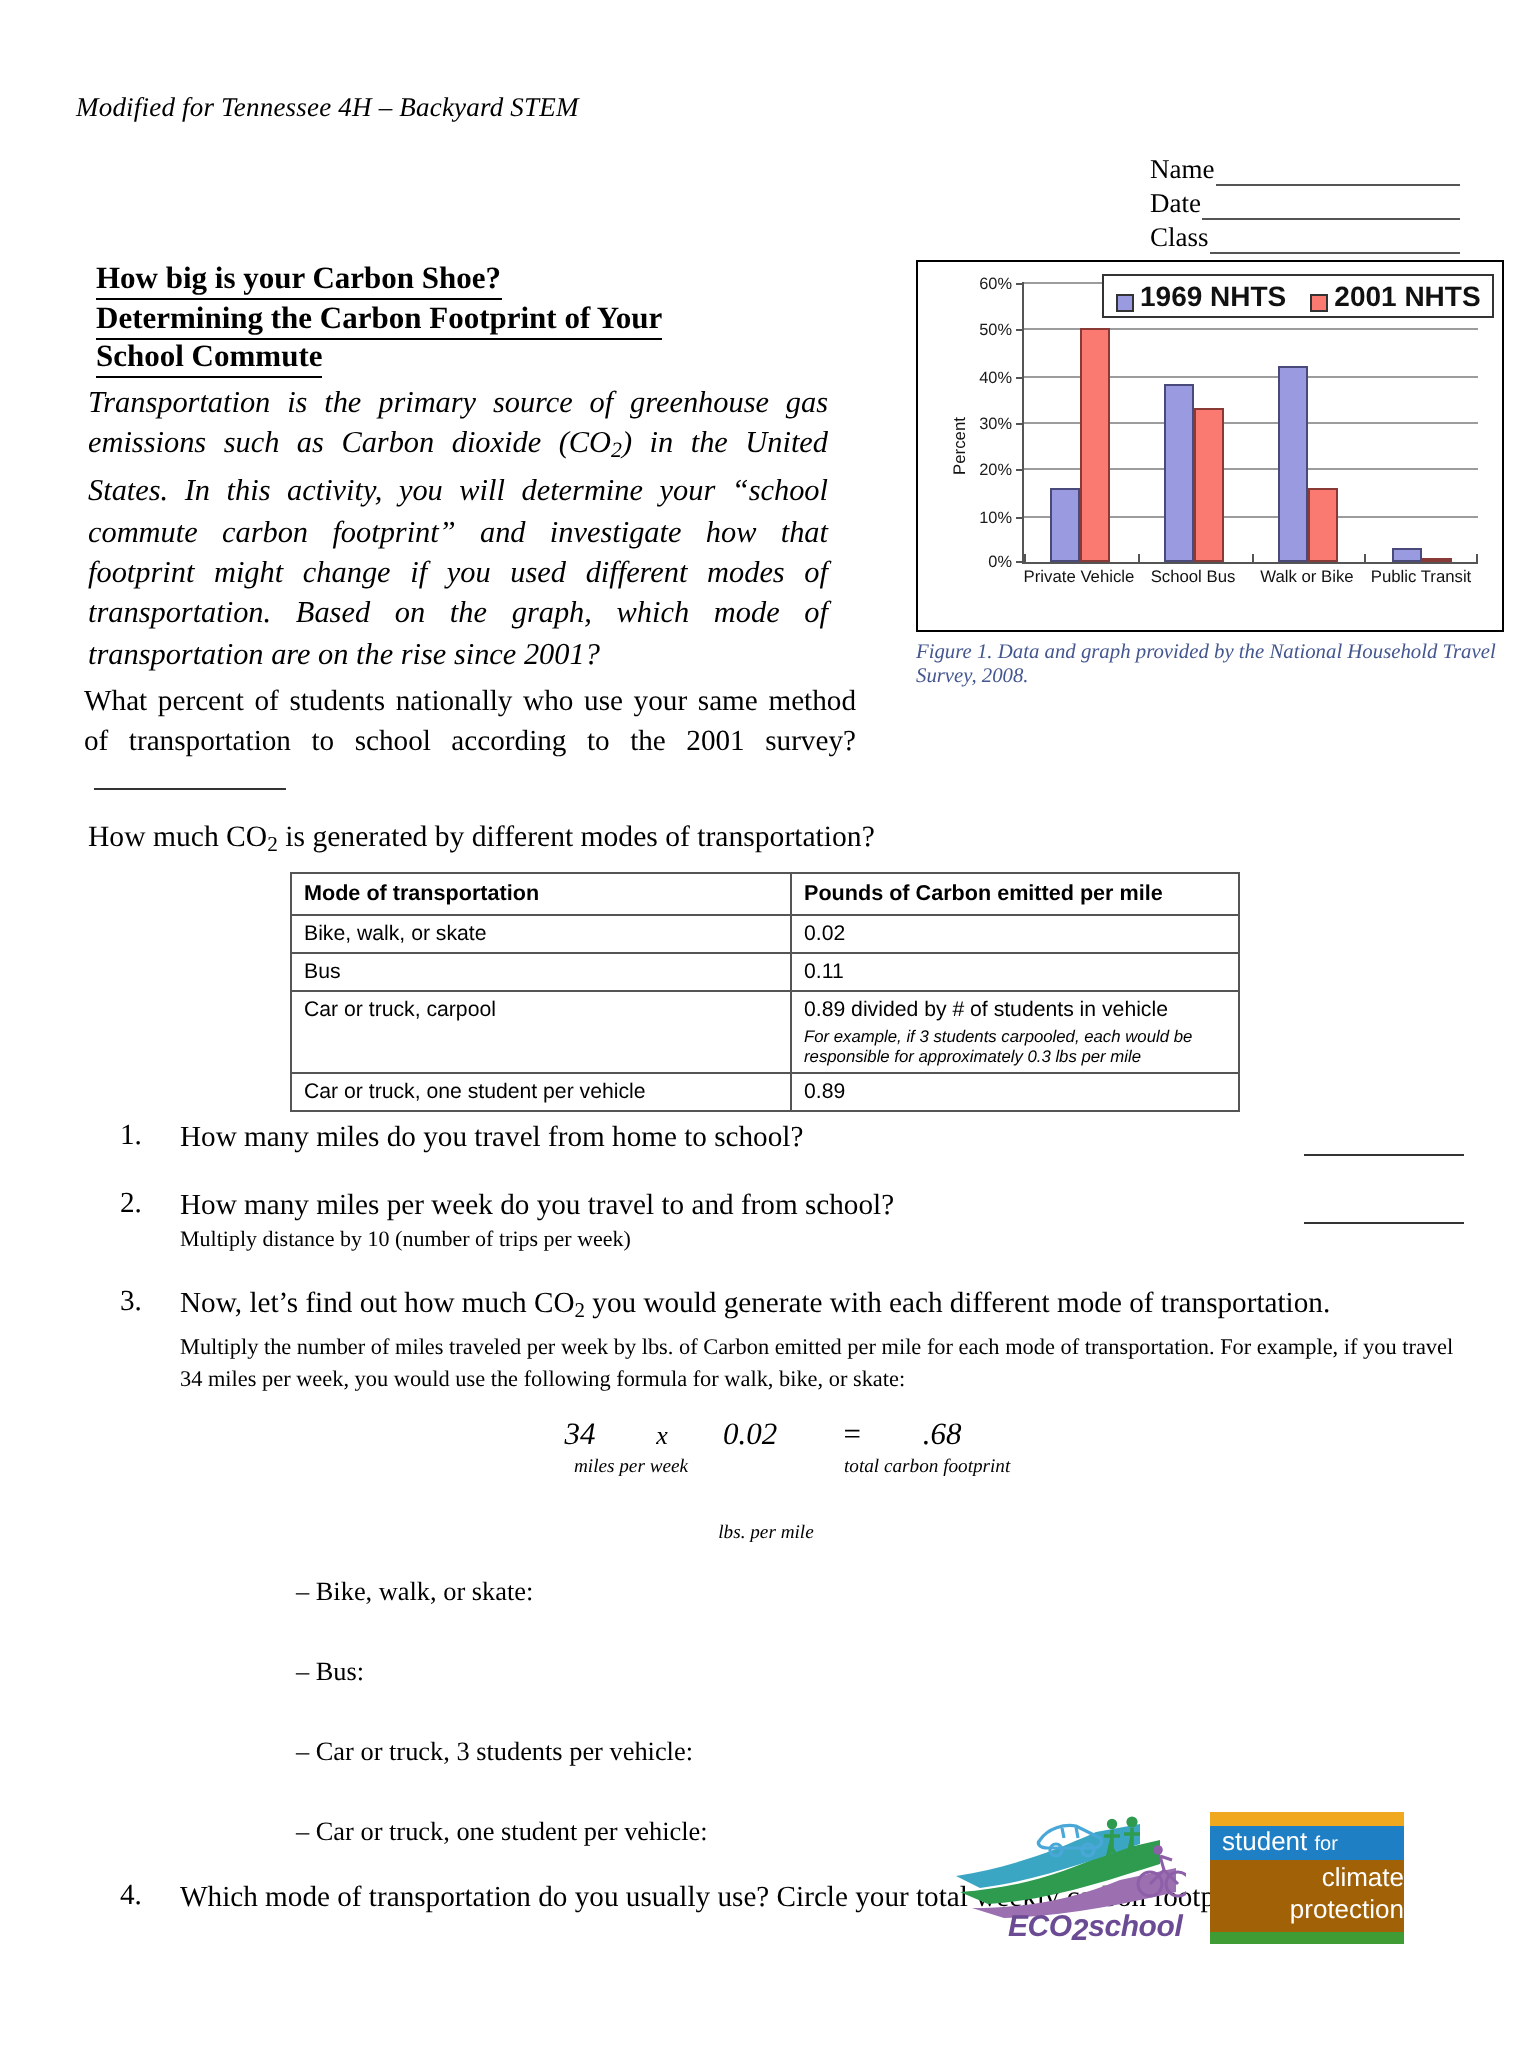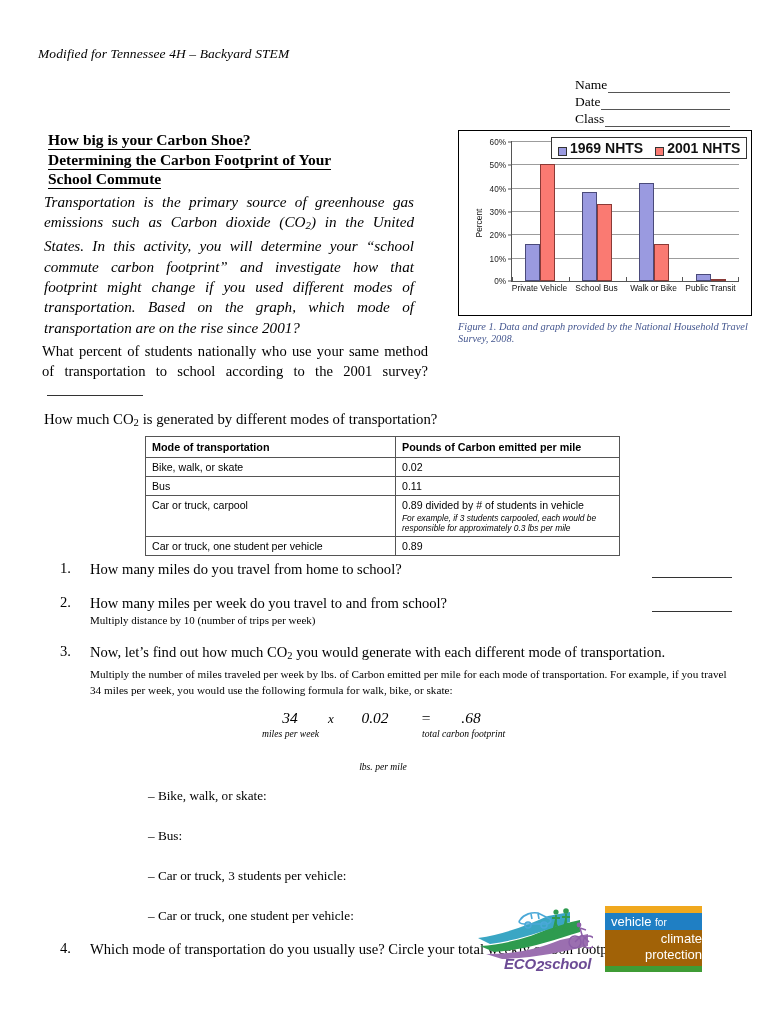--- a/index.html
+++ b/index.html
@@ -354,21 +354,21 @@
   .f-num   { width: 56px; text-align: center; }
   .f-op    { width: 26px; text-align: center; font-size: 13px; }
   .f-rate  { width: 62px; text-align: center; }
   .f-eq    { width: 40px; text-align: center; }
   .f-res   { width: 50px; text-align: center; }
   .formula-labels {
     display: flex;
     font-size: 9.6px;
     margin-top: 1px;
   }
-  .fl-1 { width: 82px; text-align: left; }
+  .fl-1 { width: 82px; text-align: right; }
   .fl-2 { width: 78px; text-align: center; margin-top: 33px; }
   .fl-3 { width: 108px; text-align: left; }
 
   
   .dash-list {
     margin-top: 16px;
     margin-left: 58px;
   }
   .dash-item {
     font-size: 13.2px;
@@ -693,21 +693,21 @@
           <path d="M99 36 L 106 29 L 113 36 M106 29 L 104 22 M104 22 L 110 24"></path>
           <circle cx="103" cy="19" r="2.4" fill="#8d5fa8" stroke="none"></circle>
         </g>
       </svg>
       <div class="eco-word"><span>ECO</span><span class="sub2">2</span><span>school</span></div>
     </div>
 
     <div class="ccp-logo">
       <div class="ccp-top"></div>
       <div class="ccp-band1">
-        <span class="ccp-t1"><span>vehicle</span> <span class="small">for</span></span>
+        <span class="ccp-t1"><span>student</span> <span class="small">for</span></span>
       </div>
       <div class="ccp-band2">
         <div class="ccp-t2">climate</div>
         <div class="ccp-t2">protection</div>
       </div>
       <div class="ccp-bottom"></div>
     </div>
   </div>
 
 </div>

